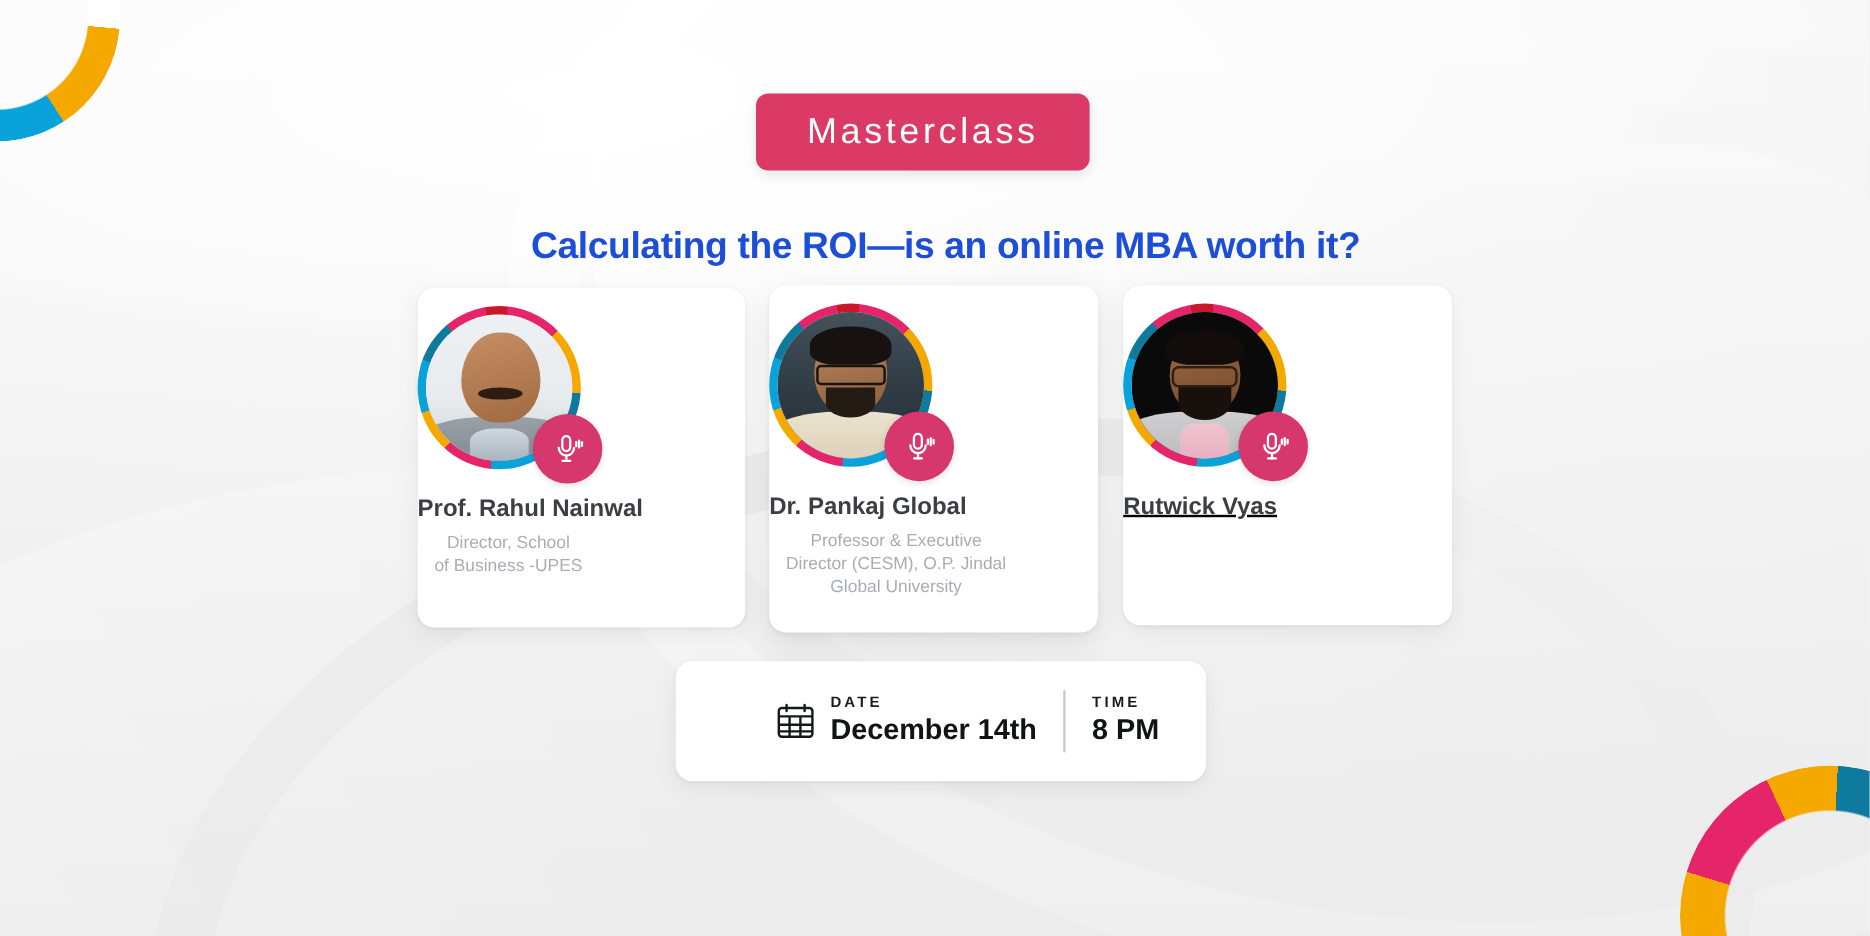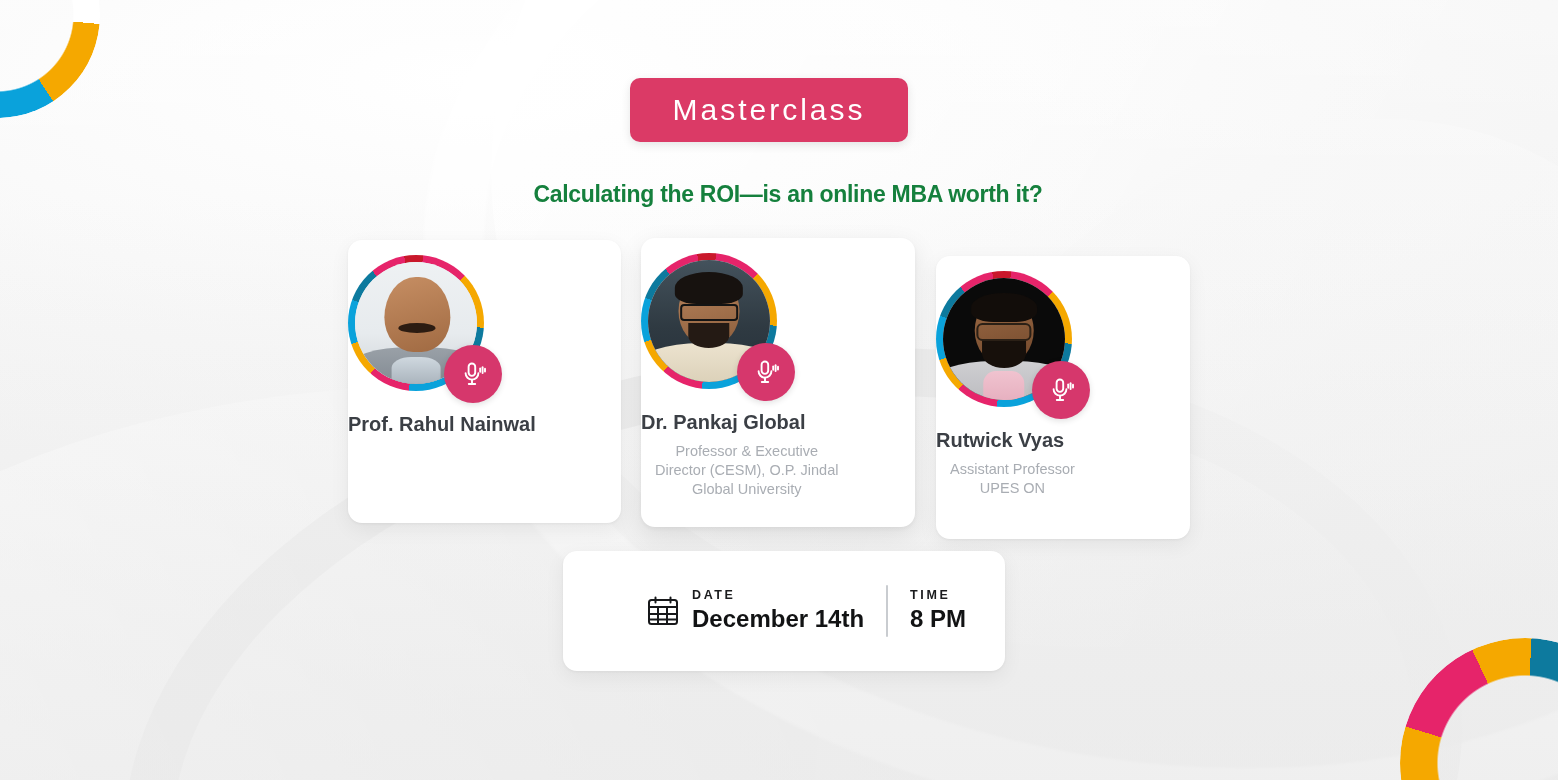--- a/index.html
+++ b/index.html
@@ -82,35 +82,35 @@
 
   
   .badge{
     position:absolute;left:630px;top:78px;width:278px;height:64px;
     border-radius:10px;display:flex;align-items:center;justify-content:center;
     color:#fff;font-size:30px;font-weight:400;letter-spacing:3px;
     box-shadow:0 3px 10px rgba(0,0,0,.10);
   }
   .headline{
     position:absolute;left:0;right:0;top:166px;text-align:center;
-    font-size:23px;font-weight:700;color:#15803d;letter-spacing:-0.3px;
+    font-size:31px;font-weight:700;color:#1d4ed8;letter-spacing:-0.3px;
     padding-left:18px;
   }
 
   
   .cards{position:absolute;left:0;right:0;top:238px;height:300px;}
   .card{
     position:absolute;background:#fff;border-radius:14px;
     box-shadow:0 6px 20px rgba(0,0,0,.06), 0 1px 3px rgba(0,0,0,.05);
     display:flex;flex-direction:column;align-items:flex-start;
   }
   .card.c1{left:348px;top:2px;width:273px;height:283px;}
   .card.c2{left:641px;top:0px;width:274px;height:289px;
            box-shadow:0 8px 26px rgba(0,0,0,.09), 0 2px 4px rgba(0,0,0,.05);}
-  .card.c3{left:936px;top:18px;width:254px;height:283px;}
+  .card.c3{left:936px;top:0;width:274px;height:283px;text-decoration:underline;}
 
   .avatar-wrap{position:relative;width:136px;height:136px;margin-top:15px;}
   .avatar-ring{
     position:absolute;inset:0;border-radius:50%;
     background:conic-gradient(from 350deg,
       #c9182b 0deg 16deg,
       #e6246a 16deg 56deg,
       #f5a800 56deg 104deg,
       #0d7a9e 104deg 150deg,
       #0aa2db 150deg 196deg,
@@ -173,21 +173,21 @@
     margin-top:22px;font-size:20px;font-weight:700;color:#3b3f45;text-align:center;
     line-height:1.15;
   }
   .sp-role{
     margin-top:8px;font-size:14.5px;color:#a9adb3;text-align:center;line-height:1.32;
     padding:0 14px;white-space:pre-line;
   }
 
   
   .dt-panel{
-    position:absolute;left:563px;top:551px;width:442px;height:120px;
+    position:absolute;left:563px;top:551px;width:442px;height:100px;
     background:#fff;border-radius:14px;
     box-shadow:0 6px 20px rgba(0,0,0,.06), 0 1px 3px rgba(0,0,0,.05);
     display:flex;align-items:center;
   }
   .dt-inner{display:flex;align-items:center;margin-left:83px;}
   .cal-icon{width:34px;height:34px;margin-right:12px;flex:none;}
   .dt-block{display:flex;flex-direction:column;justify-content:center;}
   .dt-label{font-size:12.5px;font-weight:700;letter-spacing:2.6px;color:#1b1c1e;line-height:1.2;}
   .dt-value{font-size:24px;font-weight:700;color:#121314;line-height:1.25;margin-top:1px;}
   .dt-divider{width:2px;height:52px;background:#c9ccd0;margin:0 22px;border-radius:2px;}
@@ -233,20 +233,22 @@
             <path d="M8.6 15.2a6.4 6.4 0 0 0 12.8 0"></path>
             <path d="M15 21.6v4.4"></path>
               <path d="M11.8 26h6.4"></path>
             <path d="M23.2 10.4v3.4"></path>
               <path d="M25.6 9.2v5.8"></path>
               <path d="M28 10.6v3"></path>
           </svg>
         </div>
       </div>
       <div class="sp-name">Prof. Rahul Nainwal</div>
+      <div class="sp-role">Director, School
+of Business -UPES</div>
     </div>
 
     <div class="card c2">
       <div class="avatar-wrap">
         <div class="avatar-ring"></div>
         <div class="avatar-photo">
           <div class="ph ph2">
             <div class="body"></div>
               <div class="head"></div>
               <div class="hair"></div>
@@ -291,22 +293,20 @@
             <path d="M8.6 15.2a6.4 6.4 0 0 0 12.8 0"></path>
             <path d="M15 21.6v4.4"></path>
               <path d="M11.8 26h6.4"></path>
             <path d="M23.2 10.4v3.4"></path>
               <path d="M25.6 9.2v5.8"></path>
               <path d="M28 10.6v3"></path>
           </svg>
         </div>
       </div>
       <div class="sp-name">Rutwick Vyas</div>
-      <div class="sp-role">Assistant Professor
-UPES ON</div>
     </div>
 
   </div>
 
   <div class="dt-panel">
     <div class="dt-inner">
       <svg class="cal-icon" viewBox="0 0 34 34" fill="none" stroke="#17181a" stroke-width="2">
         <rect x="3" y="6" width="28" height="24" rx="2.5"></rect>
         <path d="M3 13h28"></path>
         <path d="M3 20h28M3 25.5h28"></path>

